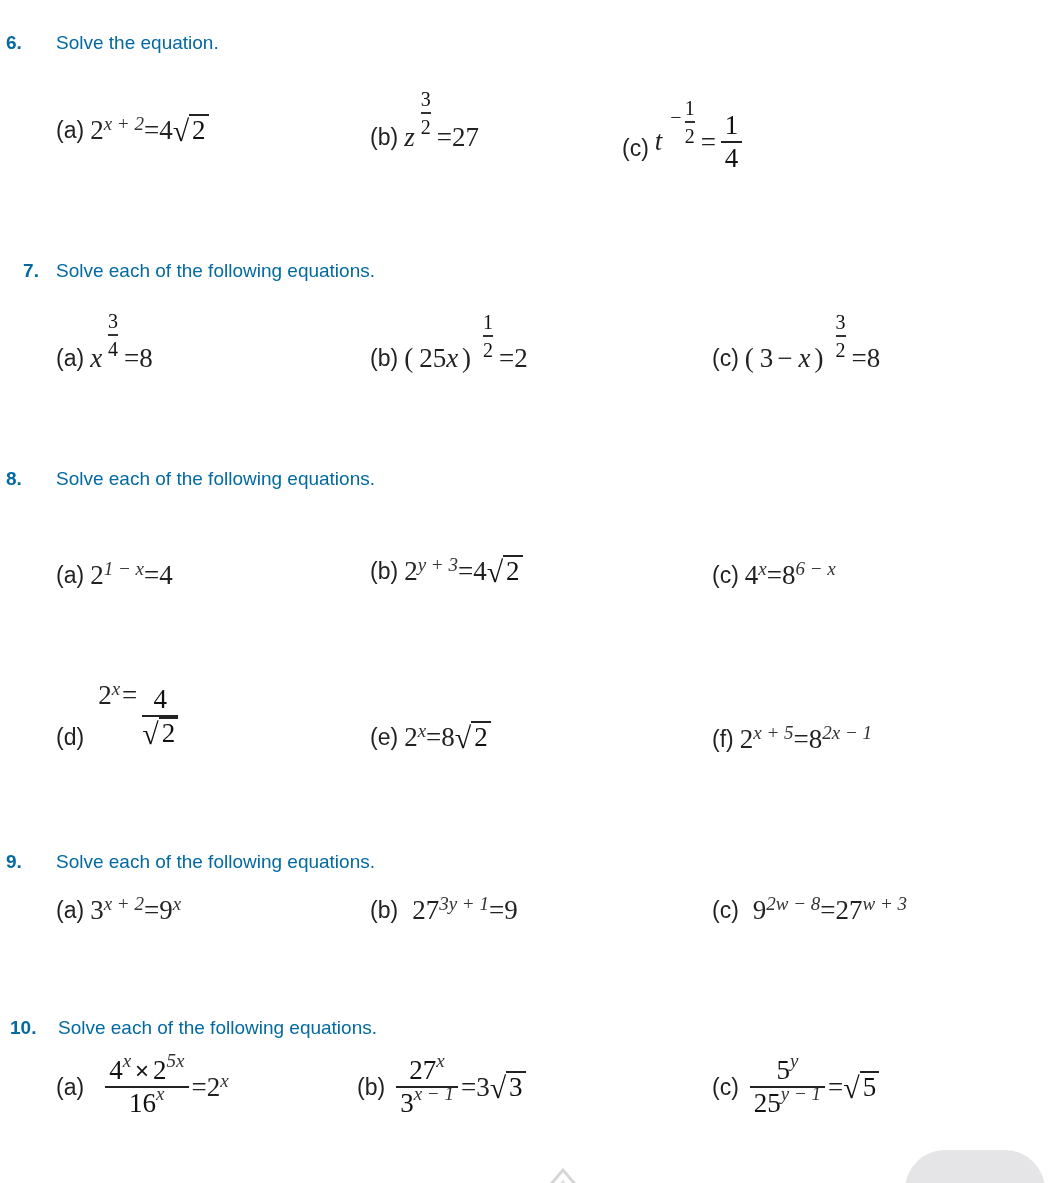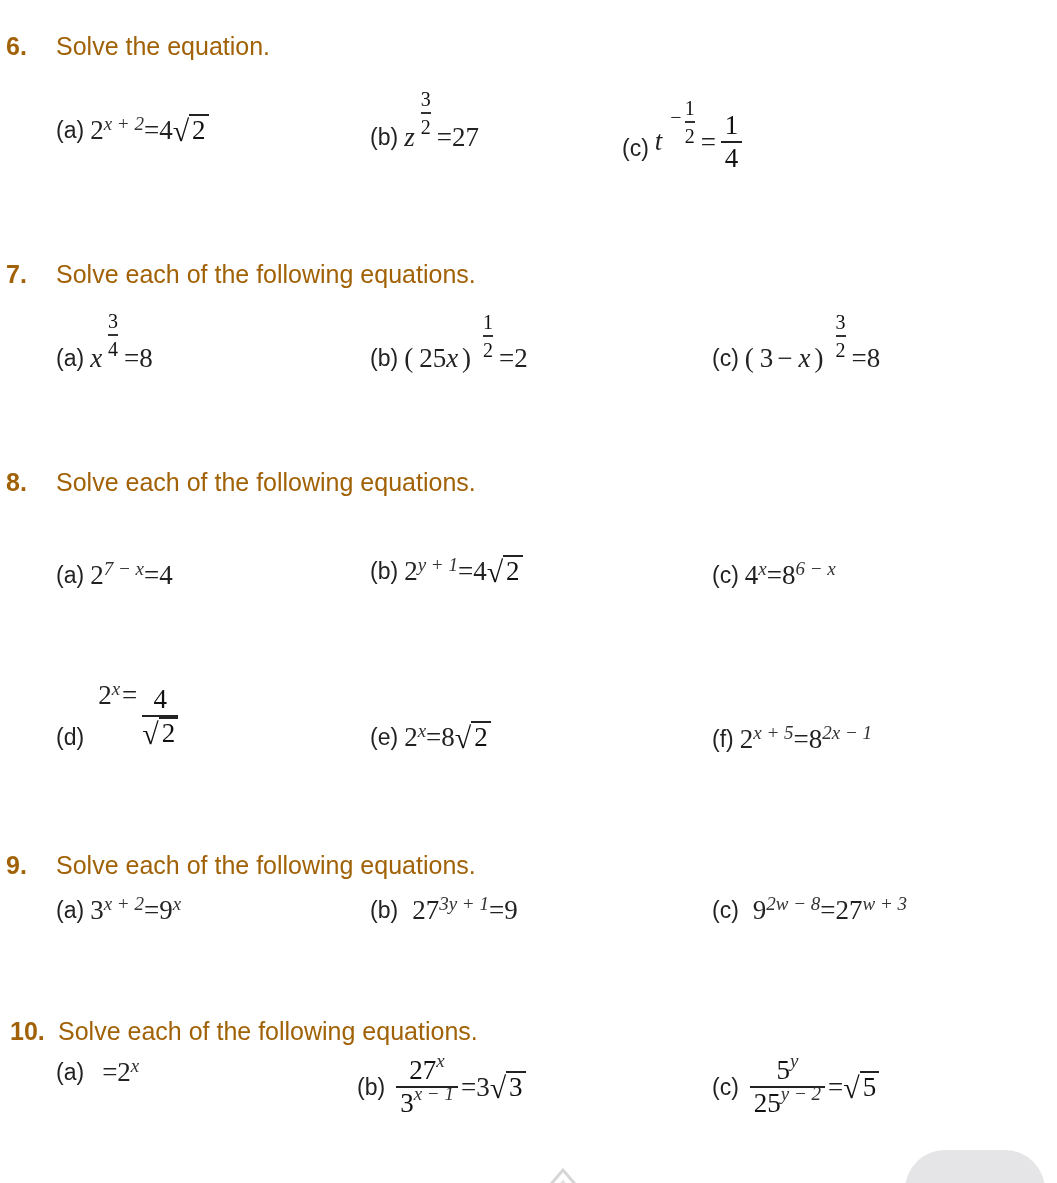--- a/index.html
+++ b/index.html
@@ -1,17 +1,17 @@
 <!DOCTYPE html>
 <html><head>
 <meta charset="utf-8">
 <style>
   html, body { margin:0; padding:0; background:#ffffff; }
   body { width:1057px; height:1183px; position:relative; overflow:hidden; color:#111; }
-  .q-head { position:absolute; font-family:"Liberation Sans", sans-serif; font-size:25px; color:#a16207; white-space:nowrap; }
+  .q-head { position:absolute; font-family:"Liberation Sans", sans-serif; font-size:19px; color:#0369a1; white-space:nowrap; }
   .q-num { font-weight:bold; display:inline-block; }
   .q-text { display:inline-block; }
   .part { position:absolute; white-space:nowrap; display:flex; align-items:center; }
   .lbl { font-family:"Liberation Sans", sans-serif; font-size:23px; color:#222; margin-right:6px; }
   .m { font-family:"Liberation Serif", serif; font-size:27px; color:#222; }
   .mi { font-family:"Liberation Serif", serif; font-style:italic; font-size:27px; color:#222; }
   .sup { font-family:"Liberation Serif", serif; font-size:19px; position:relative; top:-12px; color:#333; }
   .supi { font-style:italic;margin-top:12px; }
   .frac { display:inline-flex; flex-direction:column; align-items:center; vertical-align:middle; margin:0 3px; }
   .frac .num, .frac .den { font-family:"Liberation Serif", serif; font-size:27px; line-height:1.15; padding:0 4px; }
@@ -65,21 +65,21 @@
       <span>2</span>
     </span>
   <span class="m" style="margin:40px 2px 0 6px;">=</span>
   <span class="frac" style="margin-top:40px;">
       <span class="num">1</span>
       <span class="bar"></span>
       <span class="den">4</span>
     </span>
 </div>
 
-<div class="q-head" style="left:6px; top:260px;">
+<div class="q-head" style="left:6px; top:260px;text-align:center;">
   <span class="q-num" style="width:50px;">7.</span><span class="q-text">Solve each of the following equations.</span>
 </div>
 
 <div class="part" style="left:56px; top:295px;">
   <span class="lbl" style="margin-top:48px;">(a)</span>
   <span class="mi" style="margin-top:48px;">x</span>
   <span class="efrac" style="margin:0 6px;">
       <span>3</span>
       <span class="bar"></span>
       <span>4</span>
@@ -119,29 +119,29 @@
     <span class="m" style="margin-top:46px;">8</span>
 </div>
 
 <div class="q-head" style="left:6px; top:468px;">
   <span class="q-num" style="width:50px;">8.</span><span class="q-text">Solve each of the following equations.</span>
 </div>
 
 <div class="part" style="left:56px; top:558px;">
   <span class="lbl">(a)</span>
   <span class="m">2</span>
-    <span class="sup supi">7 − x</span>
+    <span class="sup supi">1 − x</span>
   <span class="m">=</span>
     <span class="m">4</span>
 </div>
 
 <div class="part" style="left:370px; top:554px;">
   <span class="lbl">(b)</span>
   <span class="m">2</span>
-    <span class="sup supi">y + 1</span>
+    <span class="sup supi">y + 3</span>
   <span class="m">=</span>
   <span class="m">4</span>
   <span class="sqrt">
       <span class="rad">√</span>
       <span class="under">2</span>
     </span>
 </div>
 
 <div class="part" style="left:712px; top:558px;">
   <span class="lbl">(c)</span>
@@ -219,20 +219,27 @@
   <span class="m">27</span>
     <span class="sup supi">w + 3</span>
 </div>
 
 <div class="q-head" style="left:10px; top:1017px;">
   <span class="q-num" style="width:48px;">10.</span><span class="q-text">Solve each of the following equations.</span>
 </div>
 
 <div class="part" style="left:56px; top:1055px;">
   <span class="lbl" style="margin-right:18px;">(a)</span>
+  <span class="frac">
+    <span class="num">
+      <span>4</span><span class="sup supi">x</span><span style="font-family:'Liberation Sans',sans-serif; font-size:24px; margin:0 4px;">×</span><span>2</span><span class="sup supi">5x</span>
+    </span>
+    <span class="bar"></span>
+    <span class="den"><span>16</span><span class="sup supi">x</span></span>
+  </span>
   <span class="m">=</span>
   <span class="m">2</span>
     <span class="sup supi">x</span>
 </div>
 
 <div class="part" style="left:357px; top:1055px;">
   <span class="lbl" style="margin-right:8px;">(b)</span>
   <span class="frac">
     <span class="num"><span>27</span><span class="sup supi">x</span></span>
     <span class="bar"></span>
@@ -244,21 +251,21 @@
       <span class="rad">√</span>
       <span class="under">3</span>
     </span>
 </div>
 
 <div class="part" style="left:712px; top:1055px;">
   <span class="lbl" style="margin-right:8px;">(c)</span>
   <span class="frac">
     <span class="num"><span>5</span><span class="sup supi">y</span></span>
     <span class="bar"></span>
-    <span class="den"><span>25</span><span class="sup supi">y − 2</span></span>
+    <span class="den"><span>25</span><span class="sup supi">y − 1</span></span>
   </span>
   <span class="m">=</span>
   <span class="sqrt">
       <span class="rad">√</span>
       <span class="under">5</span>
     </span>
 </div>
 
 <svg class="deco-chevron" viewBox="0 0 30 30">
   <polyline points="3,24 15,10 27,24" fill="none" stroke="#d6d6d6" stroke-width="3"></polyline>

